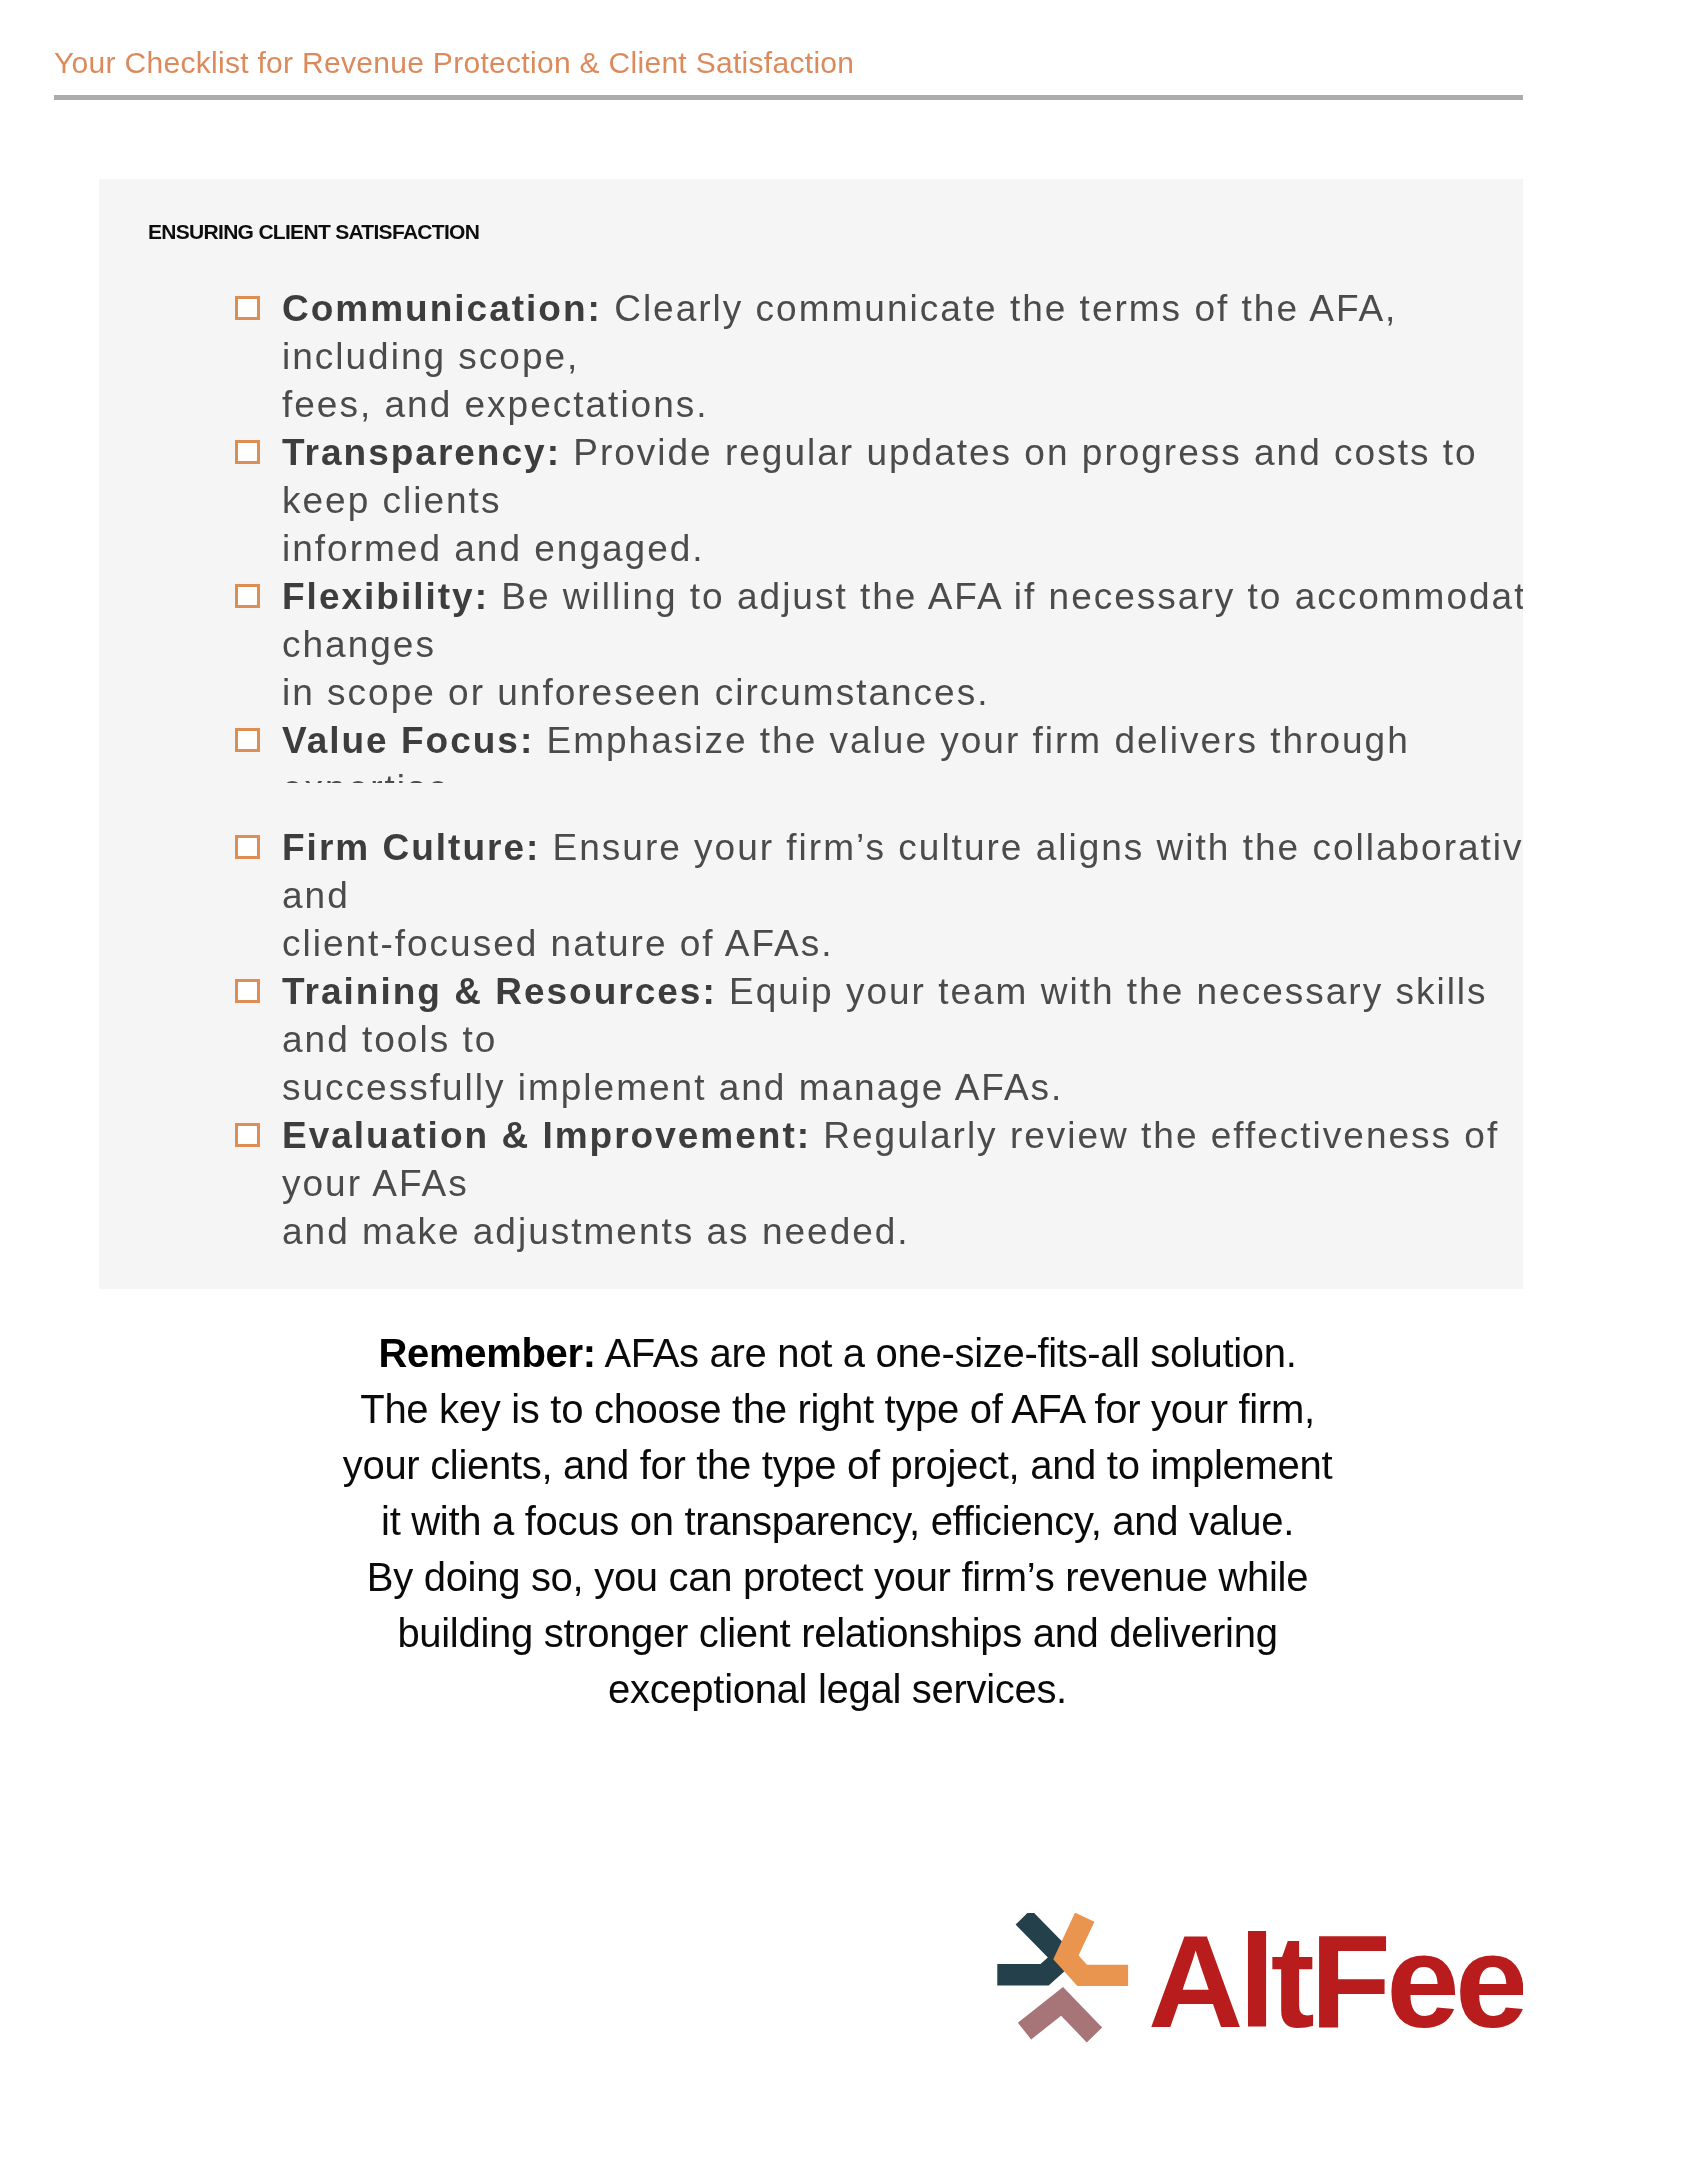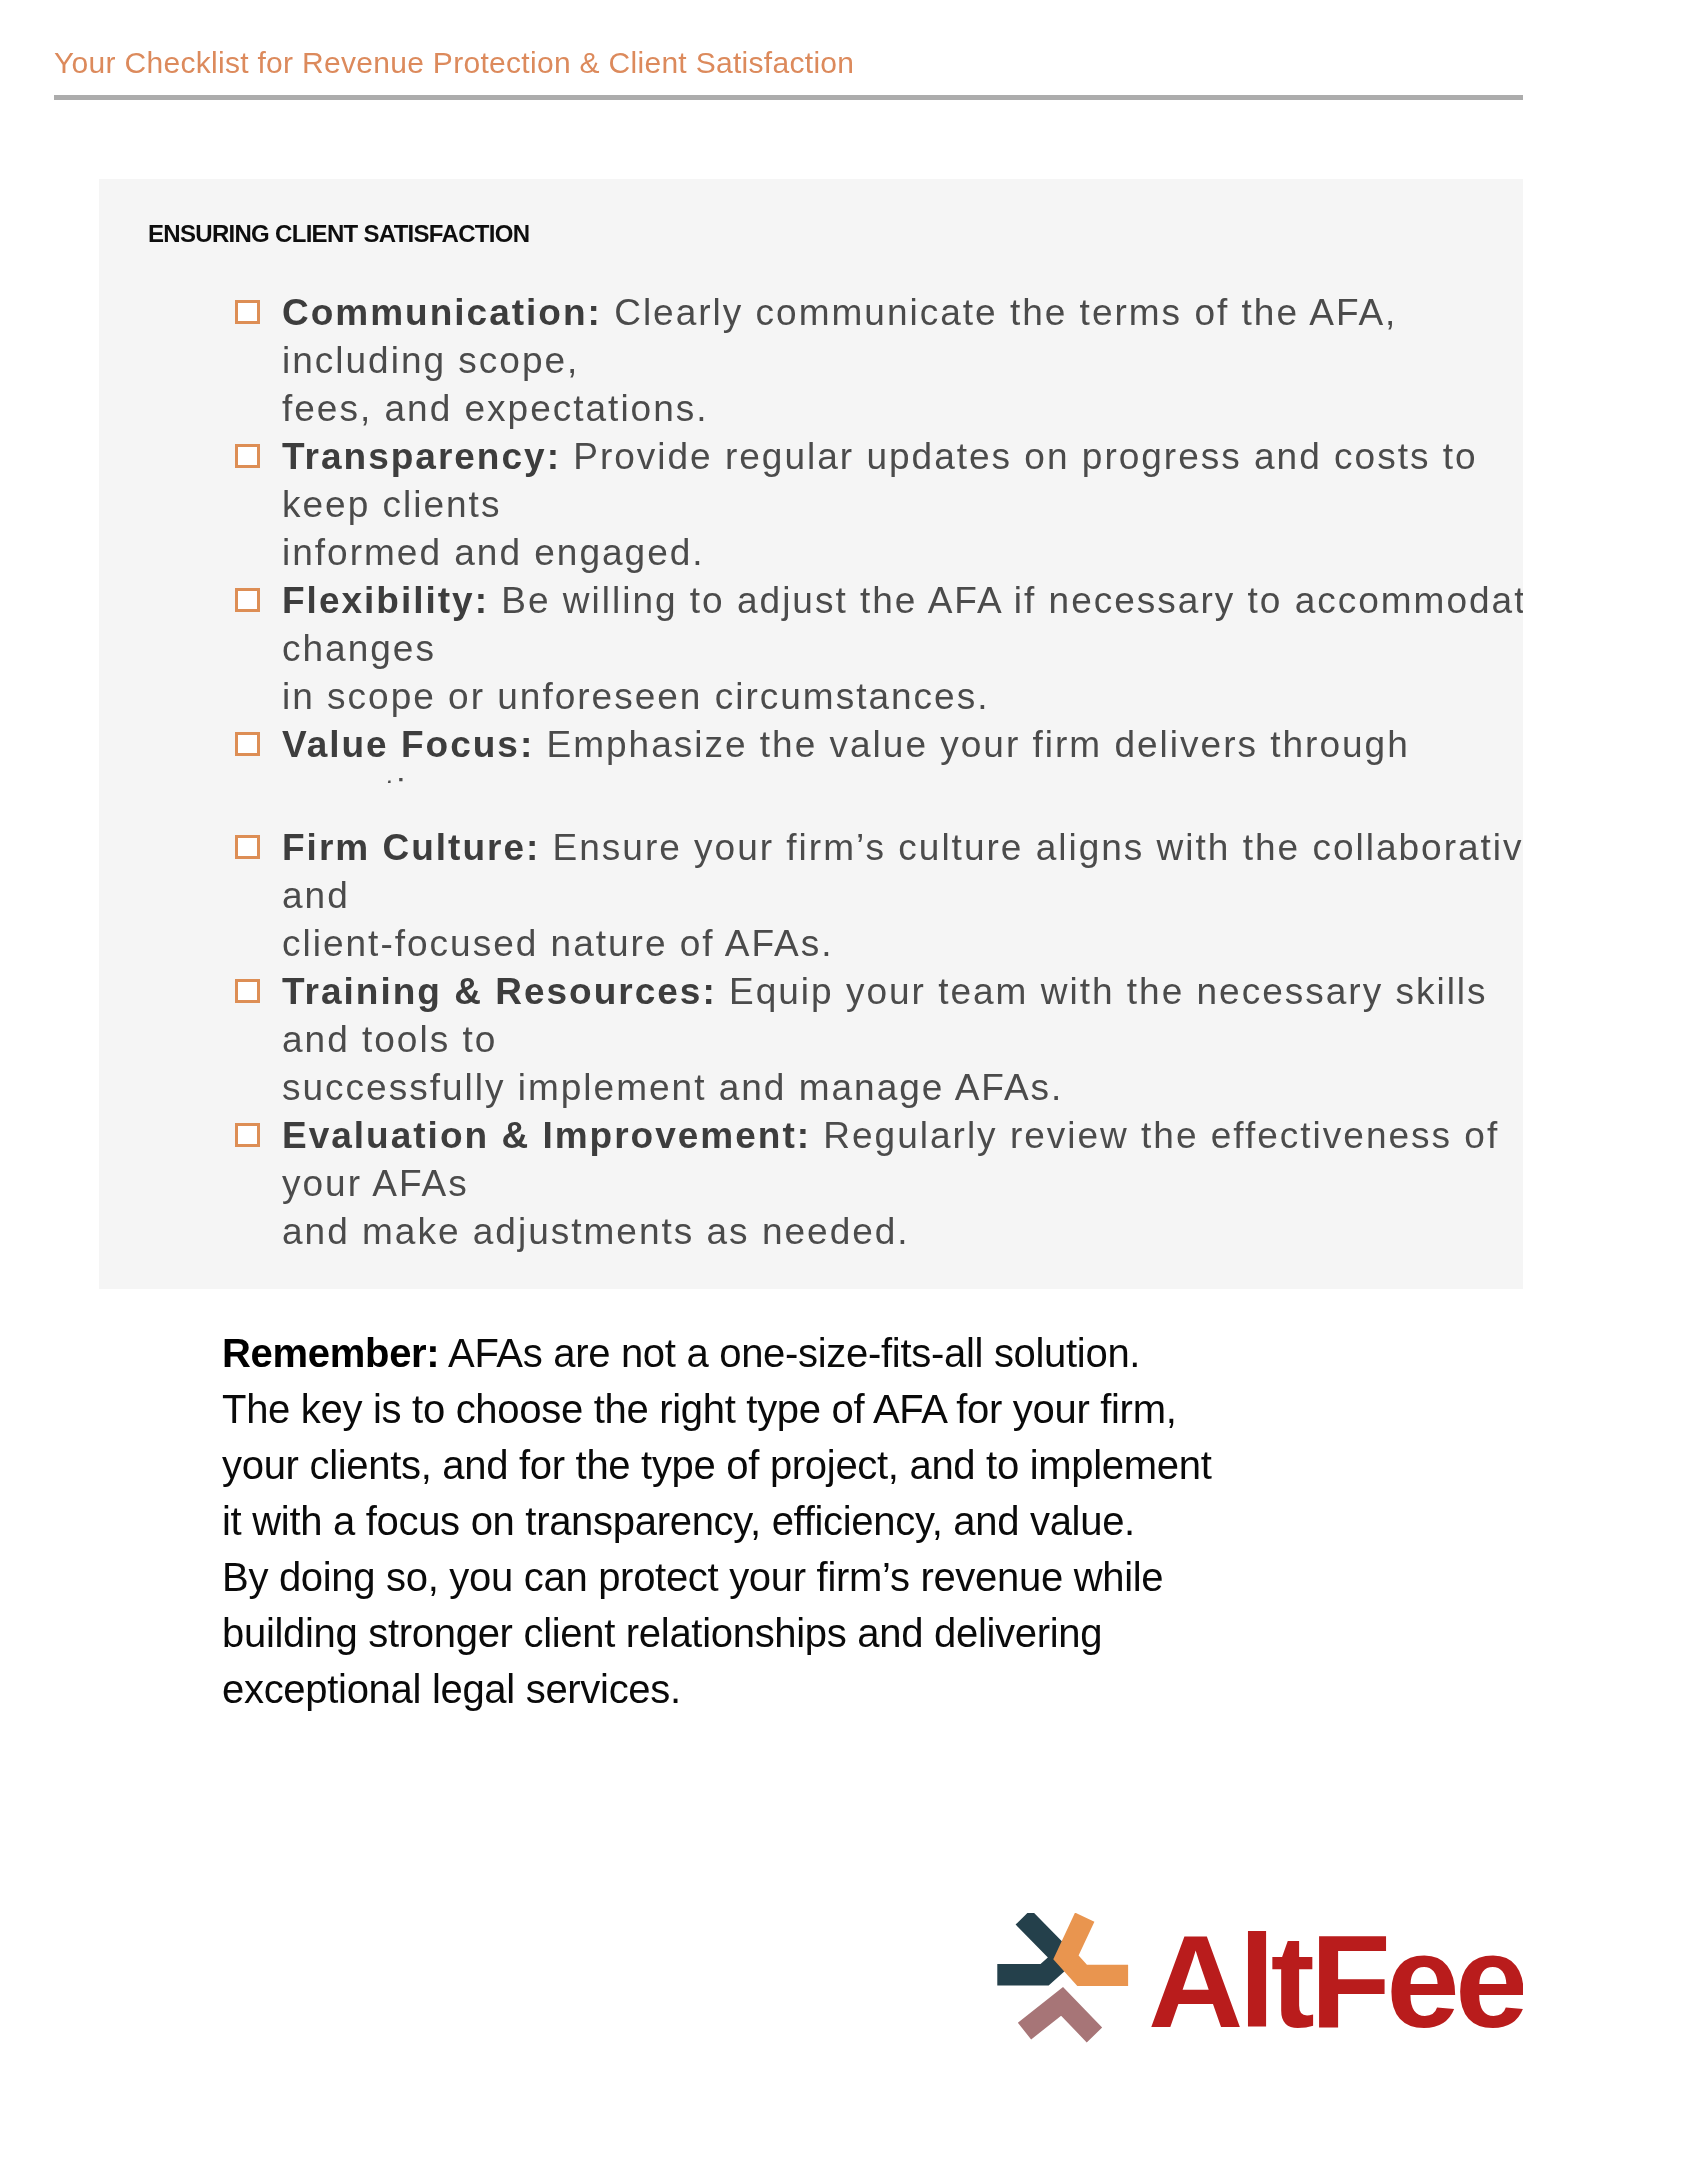--- a/index.html
+++ b/index.html
@@ -38,21 +38,21 @@
     position: absolute;
     left: 99px;
     width: 1498px;
     background: #F5F5F5;
     padding: 41px 40px 65px 49px;
   }
   .panel-1 { top: 179px; }
   .panel-2 { top: 783px; padding-bottom: 33px; }
 
   .panel-heading {
-    font-size: 24px;
+    font-size: 21px;
     font-weight: 700;
     letter-spacing: -0.7px;
     color: #0E0E0E;
     margin-bottom: 41px;
   }
 
   .check-item {
     display: flex;
     align-items: flex-start;
     padding-left: 87px;
@@ -79,20 +79,21 @@
 
   .note {
     position: absolute;
     left: 222px;
     top: 1325px;
     width: 1231px;
     font-size: 40px;
     line-height: 56px;
     letter-spacing: -0.3px;
     color: #0A0A0A;
+    text-align: center;
   }
   .note strong { font-weight: 700; color: #000000; }
   .note-body { white-space: pre-line; }
 
   .logo {
     position: absolute;
     left: 996px;
     top: 1907px;
     display: flex;
     align-items: center;

